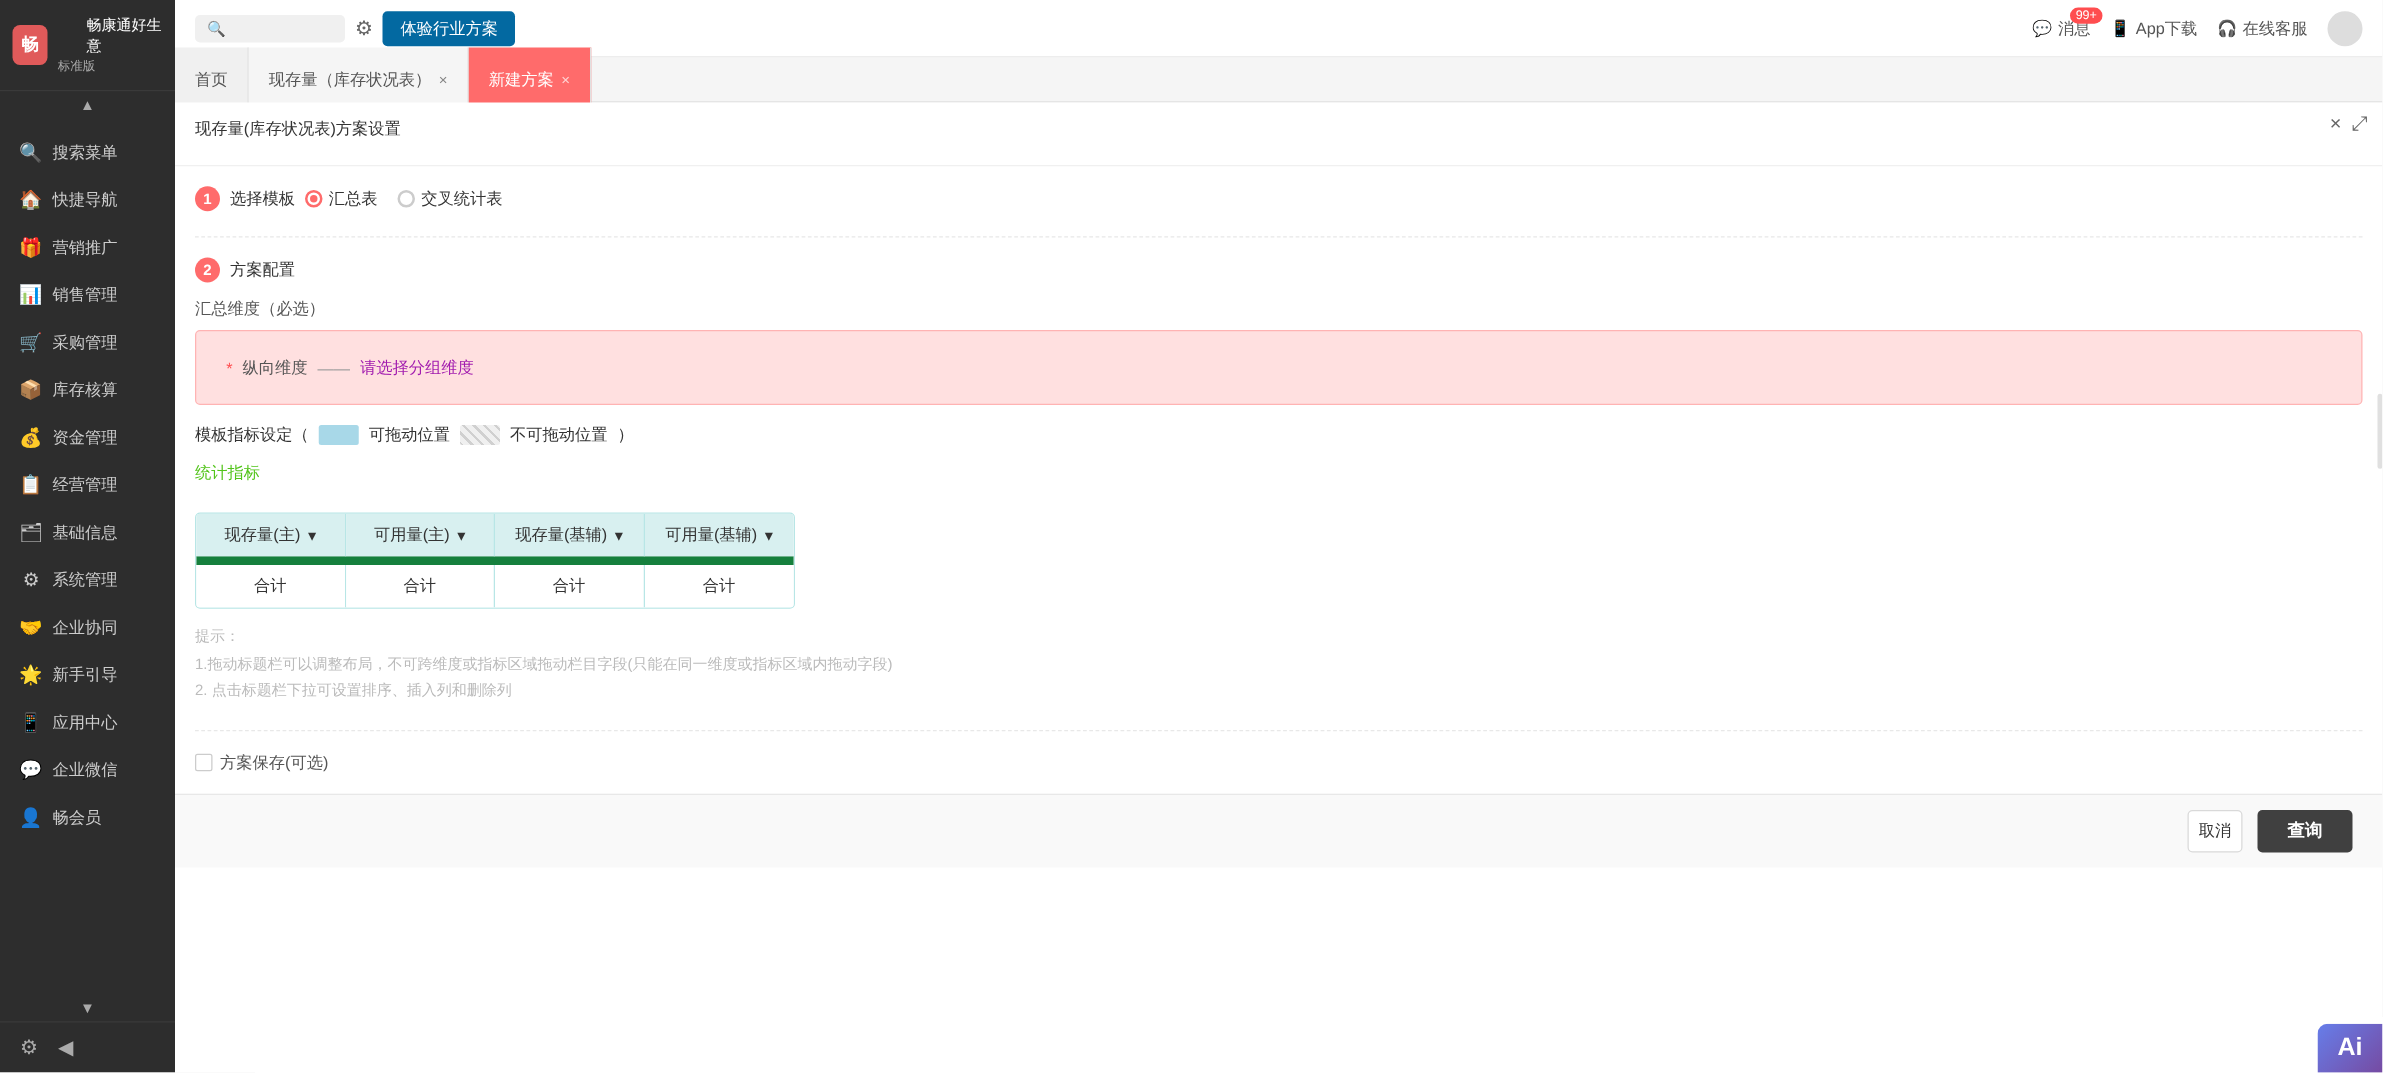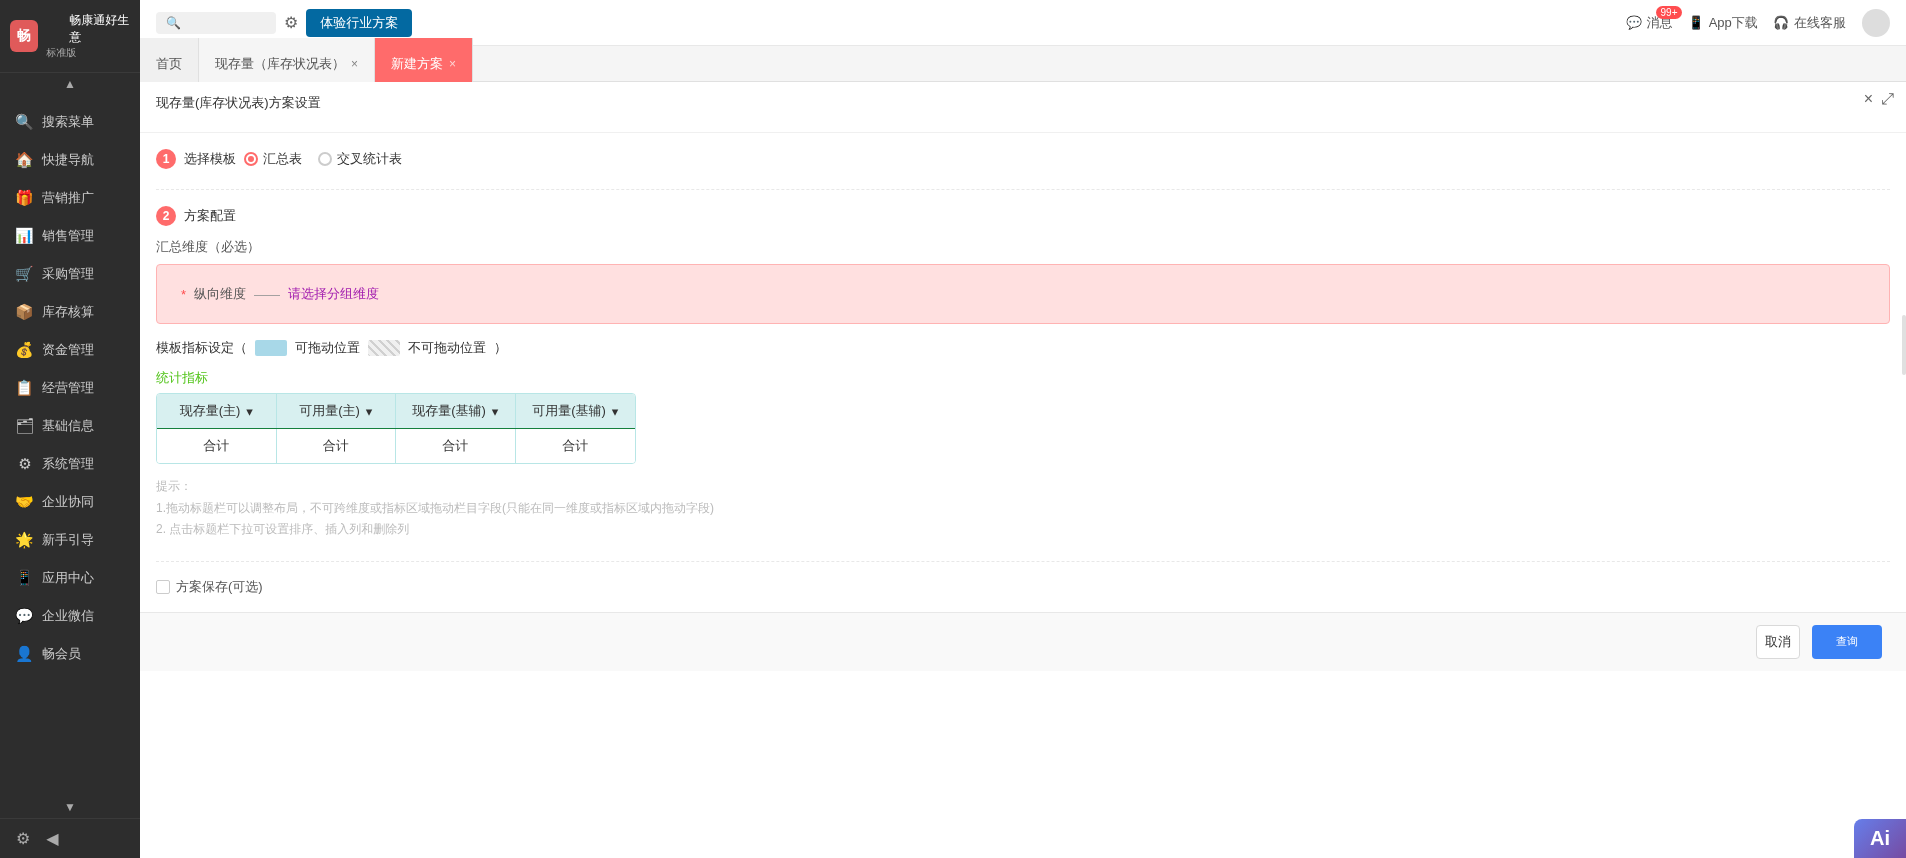--- a/index.html
+++ b/index.html
@@ -266,21 +266,21 @@
       border-radius: 2px;
     }
     .indicator-striped {
       width: 32px;
       height: 16px;
       background: repeating-linear-gradient(45deg, #d0d0d0, #d0d0d0 2px, #f0f0f0 2px, #f0f0f0 6px);
       border-radius: 2px;
     }
 
     
-    .stats-label { font-size: 13px; color: #52c41a; margin-bottom: 6px; font-weight: 500; }
+    .stats-label { font-size: 13px; color: #52c41a; margin-bottom: 23px; font-weight: 500; }
     .stats-table {
       border: 1px solid #b8e6e6;
       border-radius: 4px;
       overflow: hidden;
       width: 480px;
     }
     .stats-table-header {
       display: grid;
       grid-template-columns: 1fr 1fr 1fr 1fr;
     }
@@ -293,21 +293,21 @@
       gap: 6px;
       font-size: 13px;
       color: #333;
       border-right: 1px solid #b8e6e6;
       cursor: pointer;
     }
     .stats-col-header:last-child { border-right: none; }
     .stats-table-body {
       display: grid;
       grid-template-columns: 1fr 1fr 1fr 1fr;
-      border-top: 1px solid #15803d;
+      border-top: 7px solid #15803d;
     }
     .stats-cell {
       padding: 8px 12px;
       text-align: center;
       font-size: 13px;
       color: #333;
       border-right: 1px solid #b8e6e6;
       background: #fff;
     }
     .stats-cell:last-child { border-right: none; }
@@ -341,25 +341,26 @@
       border: 1px solid #d9d9d9;
       background: #fff;
       border-radius: 4px;
       cursor: pointer;
       font-size: 13px;
       color: #333;
     }
     .btn-query {
       padding: 7px 24px;
       border: none;
-      background: #3b82f6;
+      background: #404040;
       color: white;
       border-radius: 4px;
       cursor: pointer;
-      font-size: 11px;
+      font-size: 14px;
+      font-weight: bold;
     }
 
     
     .panel-controls {
       position: absolute;
       top: 8px;
       right: 12px;
       display: flex;
       gap: 8px;
       align-items: center;

